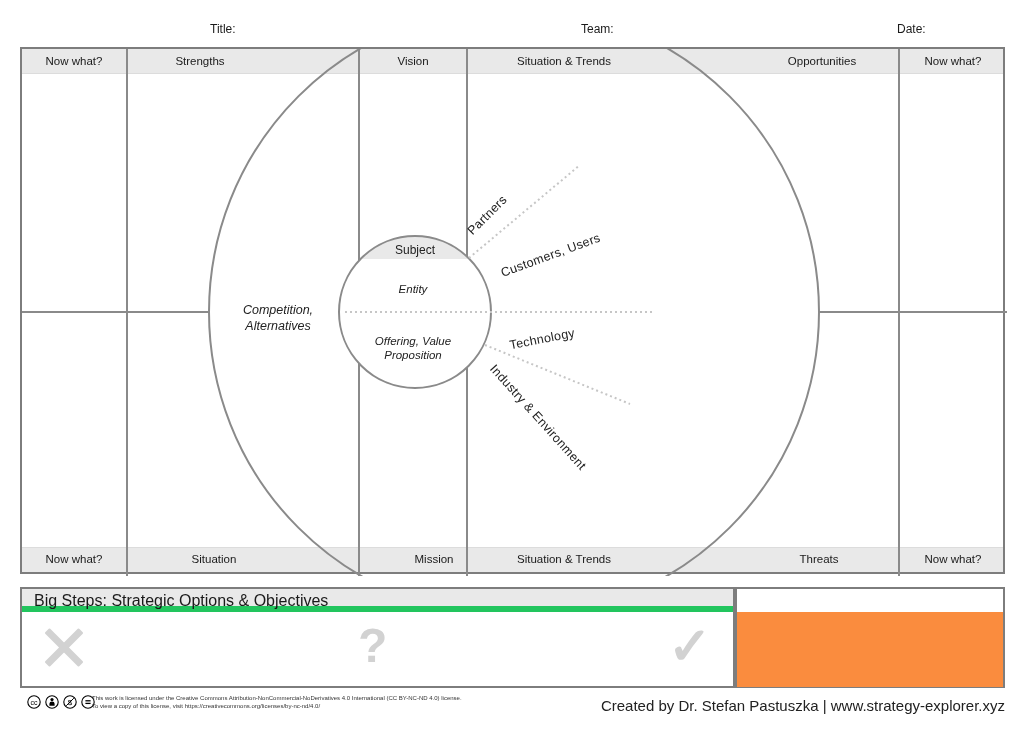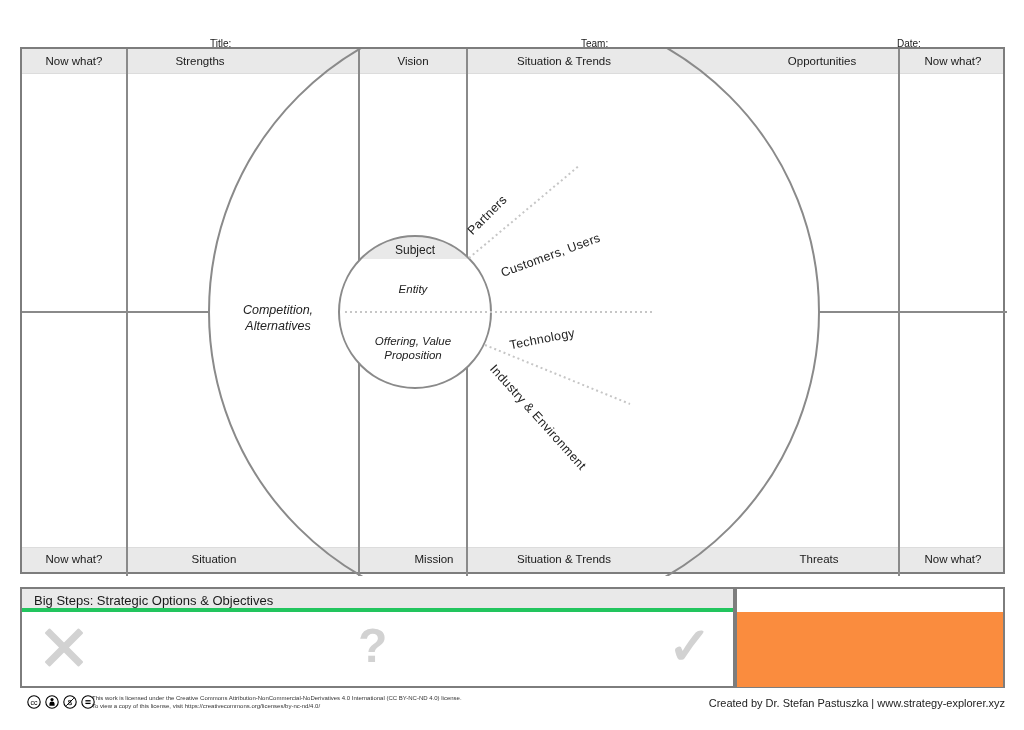--- a/index.html
+++ b/index.html
@@ -1,20 +1,20 @@
 <!DOCTYPE html>
 <html><head>
 <meta charset="utf-8">
 <style>
   * { margin:0; padding:0; box-sizing:border-box; }
   html,body { width:1024px; height:730px; background:#ffffff; font-family:"Liberation Sans", sans-serif; color:#1a1a1a; overflow:hidden; }
   .page { position:relative; width:1024px; height:730px; background:#fff; }
 
   .app-title { position:absolute; left:28px; top:16px; font-size:19px; font-weight:bold; letter-spacing:.2px; }
-  .meta-label { position:absolute; top:22px; font-size:10px; color:#1a1a1a;margin-top:16px; }
+  .meta-label { position:absolute; top:22px; font-size:12px; color:#1a1a1a; }
   .meta-field { position:absolute; top:18px; height:20px; }
 
   .canvas { position:absolute; left:20px; top:47px; width:985px; height:527px; border:2px solid #7d7d7d; background:#fff; }
   .band { position:absolute; left:0; width:100%; height:25px; background:#e9e9e9; }
   .band-top { top:0; border-bottom:1px solid #dcdcdc; }
   .band-bottom { bottom:0; border-top:1px solid #dcdcdc; }
   .band-label { position:absolute; height:25px; line-height:25px; font-size:11.5px; white-space:nowrap; }
   .centered { transform:translateX(-50%); }
   .geo { position:absolute; left:0; top:0; z-index:3; }
   .region { position:absolute; z-index:1; }
@@ -22,35 +22,35 @@
   .geo line.solid { stroke:#8a8a8a; stroke-width:2; }
   .geo circle.outline { fill:none; stroke:#8a8a8a; stroke-width:2; }
   .geo line.dot { stroke:#c6c6c6; stroke-width:2; stroke-dasharray:2 3; }
   .geo text { fill:#222; }
   .sector-label { font-size:12.5px; letter-spacing:.3px; }
   .italic-label { font-style:italic; font-size:11.5px; }
   .comp-label { font-style:italic; font-size:12.5px; }
   .subject-label { font-size:12px; }
 
   .big-steps { position:absolute; left:20px; top:587px; width:715px; height:101px; border:2px solid #7d7d7d; background:#fff; }
-  .section-head { position:absolute; left:0; top:0; width:100%; height:23px; background:#e9e9e9; border-bottom:4px solid #22c55e; line-height:23px; font-size:13px; padding-left:12px; }
+  .section-head { position:absolute; left:0; top:0; width:100%; height:23px; background:#e9e9e9; border-bottom:6px solid #22c55e; line-height:23px; font-size:16px; padding-left:12px; }
   .strategy-box { position:absolute; left:735px; top:587px; width:270px; height:101px; border:2px solid #7d7d7d; }
   .strategy-fill { position:absolute; left:0; top:23px; width:100%; height:75px; }
 
   .glyph { position:absolute; color:#d2d2d2; z-index:2; }
   .x-glyph { left:40px; top:623px; width:48px; height:48px; }
   .x-bar { position:absolute; left:0; top:21px; width:48px; height:7px; background:#d2d2d2; border-radius:1px; }
   .x-bar.a { transform:rotate(45deg); }
   .x-bar.b { transform:rotate(-45deg); }
   .q-glyph { left:358px; top:618px; font-size:48px; font-weight:bold; }
   .check-glyph { left:668px; top:616px; font-size:52px; font-weight:bold; }
 
   .footer-license { position:absolute; left:92px; top:694px; font-size:6px; line-height:8px; color:#333; }
   .cc-icons { position:absolute; left:27px; top:695px; display:flex; gap:4px; }
-  .credit { position:absolute; right:19px; top:697px; font-size:11px; color:#222; }
+  .credit { position:absolute; right:19px; top:697px; font-size:15px; color:#222; }
 </style>
 </head>
 <body>
 
 <div class="page">
 
   <div class="meta-label" style="left:210px;">Title:</div>
   <div class="meta-field" style="left:245px; width:330px;"></div>
   <div class="meta-label" style="left:581px;">Team:</div>
   <div class="meta-field" style="left:630px; width:250px;"></div>

